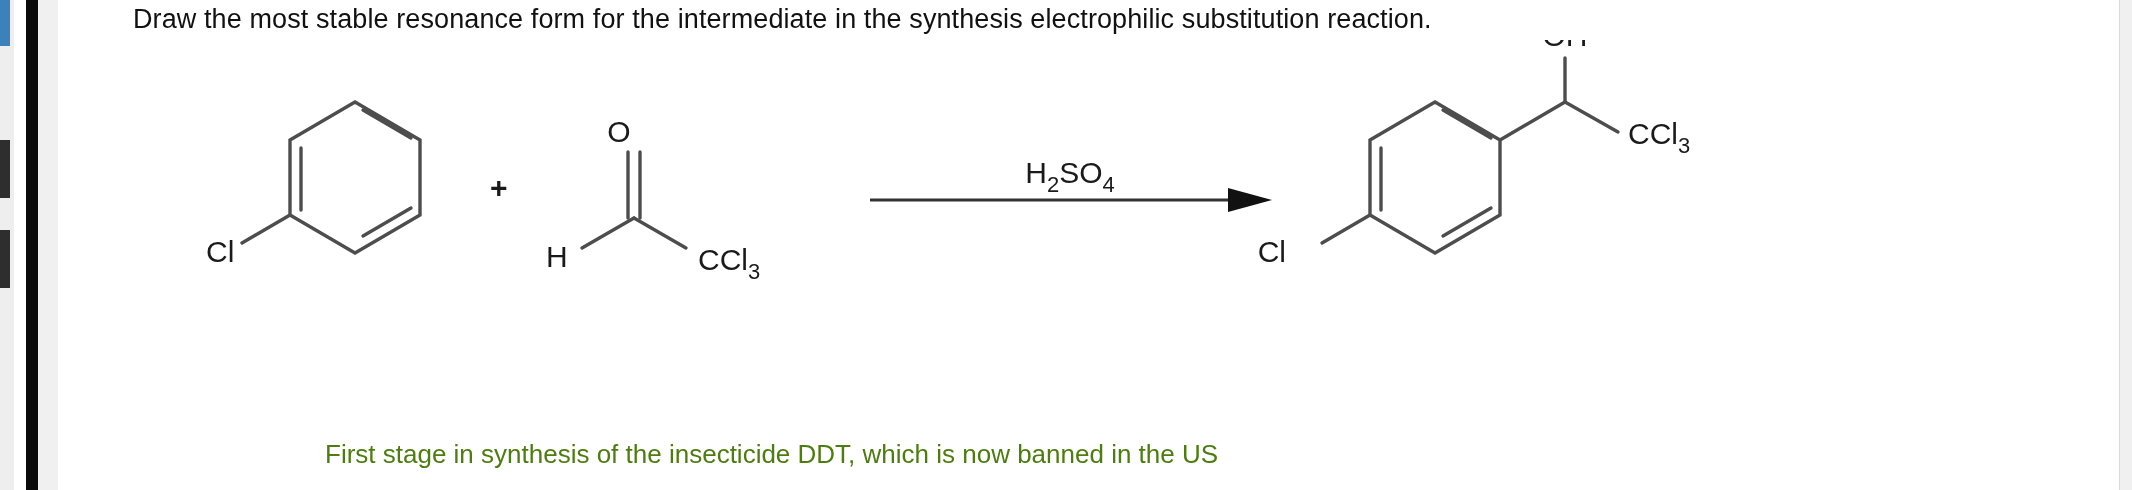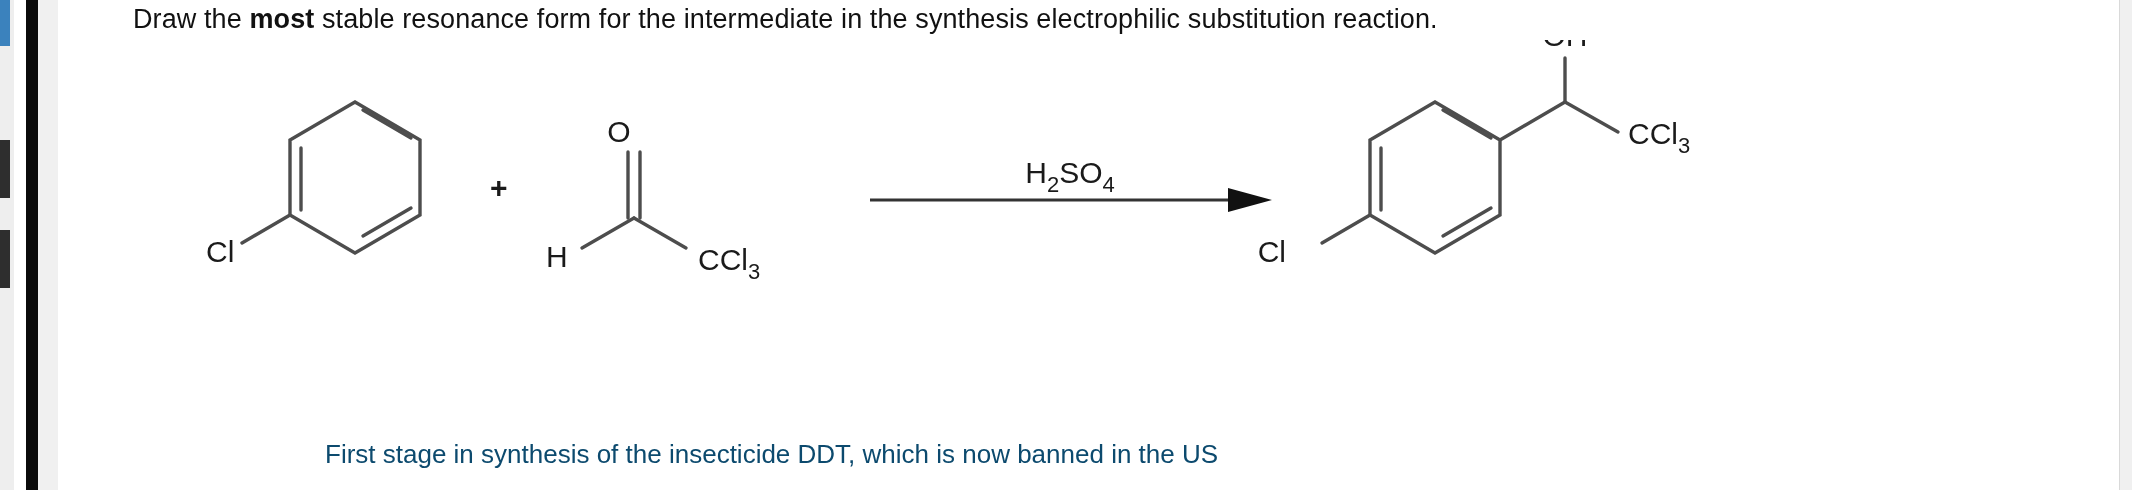--- a/index.html
+++ b/index.html
@@ -67,41 +67,41 @@
   #prompt {
     position: absolute;
     left: 133px;
     top: 2px;
     font-size: 27px;
     line-height: 34px;
     letter-spacing: 0.1px;
     white-space: nowrap;
     color: #111111;
   }
-  #prompt b { font-weight: 700; }
+  #prompt b { font-weight: 400; }
 
   
   #scheme {
     position: absolute;
     left: 180px;
     top: 40px;
     width: 1700px;
     height: 300px;
   }
   #scheme svg { display: block; }
 
   
   #caption {
     position: absolute;
     left: 325px;
     top: 438px;
     font-size: 26px;
     line-height: 32px;
     white-space: nowrap;
-    color: #0c4a6e;
+    color: #4d7c0f;
   }
 </style>
 </head>
 <body>
 
 <div id="left-chrome">
   <div id="left-rail">
     <div id="rail-blue"></div>
     <div class="rail-mark" id="rail-mark-1"></div>
     <div class="rail-mark" id="rail-mark-2"></div>

